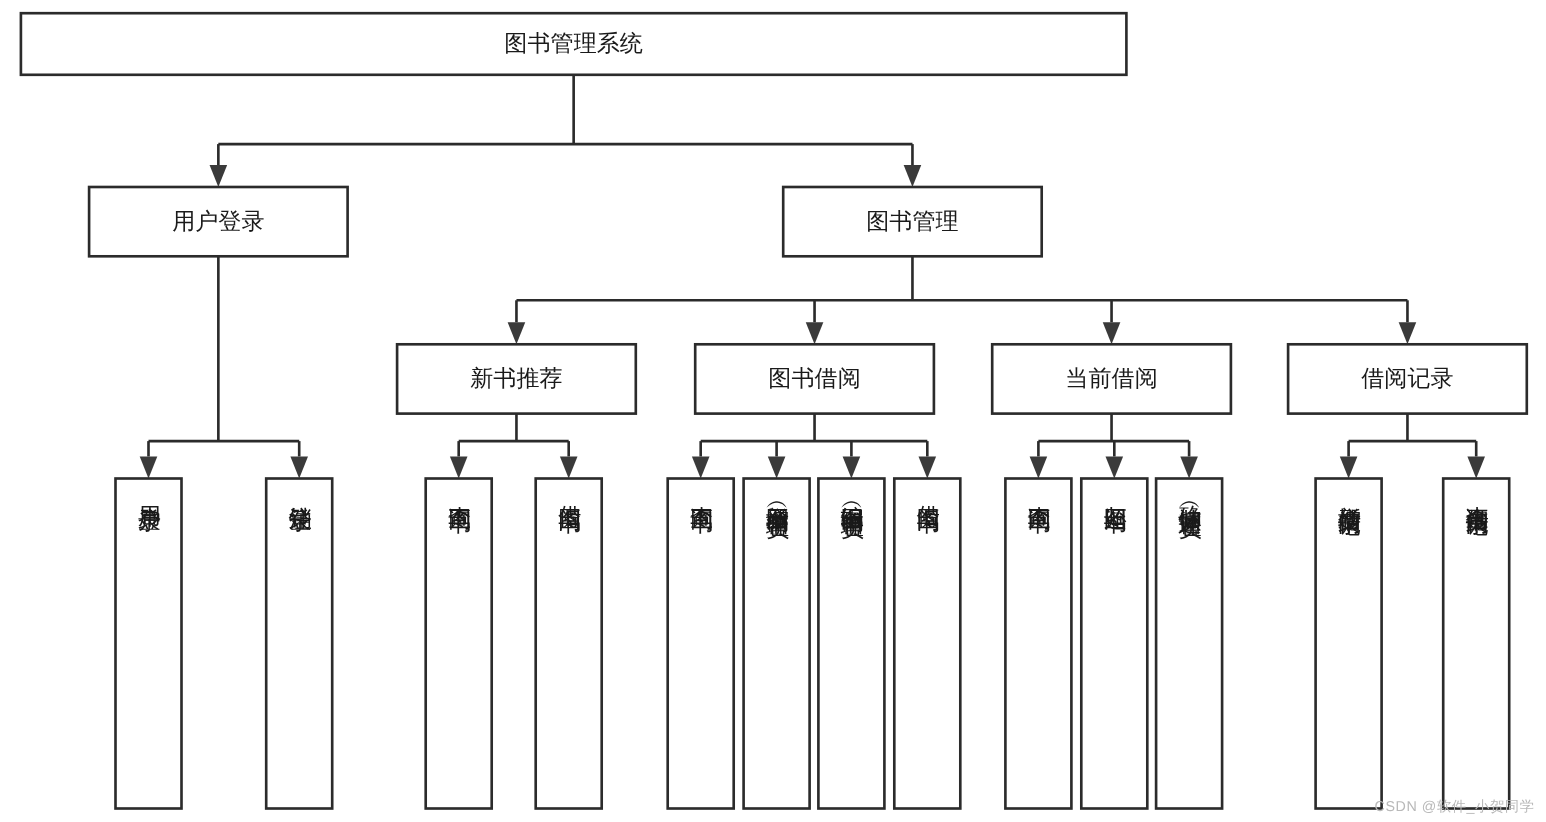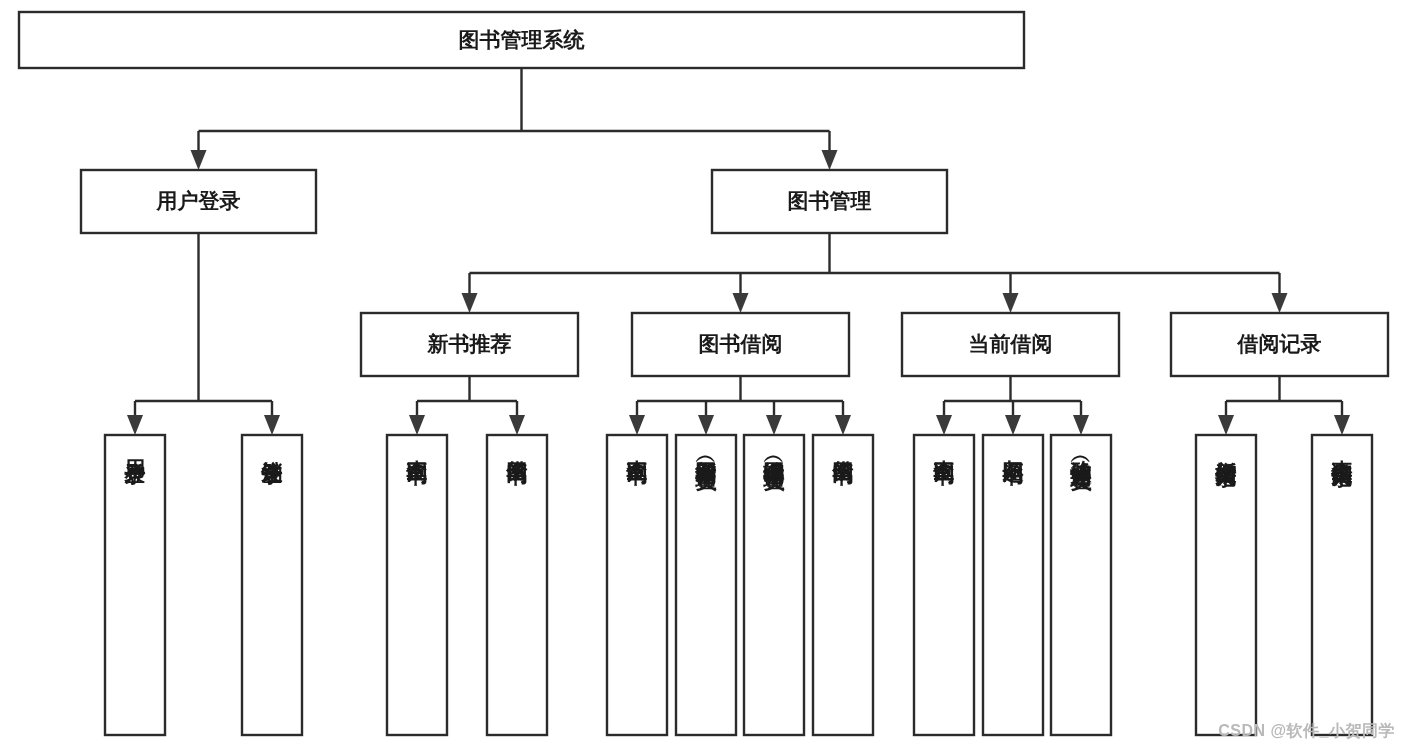--- a/index.html
+++ b/index.html
@@ -12,21 +12,20 @@
     width: 1405px;
     height: 747px;
     font-family: "Liberation Sans", "DejaVu Sans", sans-serif;
     overflow: hidden;
     position: relative;
   }
   #diagram-root {
     position: relative;
     width: 1405px;
     height: 747px;
-    font-weight: bold;
   }
   svg.diagram-canvas {
     position: absolute;
     left: 0;
     top: 0;
     width: 1405px;
     height: 747px;
     display: block;
   }
   .node-box {
@@ -72,21 +71,21 @@
     line-height: 1.04;
     letter-spacing: 1.5px;
     color: #1a1a1a;
     white-space: nowrap;
   }
   .watermark {
     position: absolute;
     right: 10px;
     bottom: 5px;
     font-family: "Liberation Sans", "DejaVu Sans", sans-serif;
-    font-size: 16px;
+    font-size: 13px;
     color: #b9b9b9;
     letter-spacing: 0.5px;
     white-space: nowrap;
   }
 </style>
 </head>
 <body>
 
 <div id="diagram-root">
   <svg class="diagram-canvas" viewBox="0 0 1405 747">

